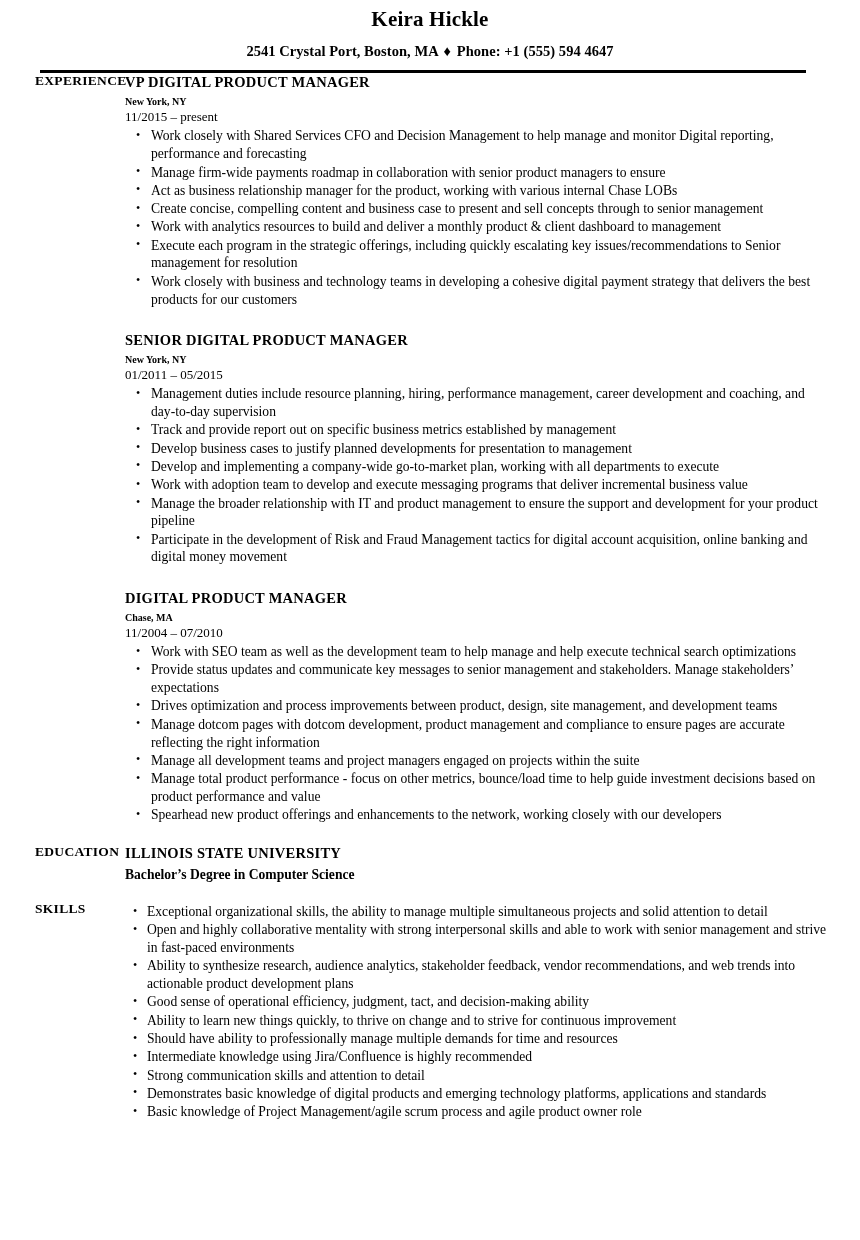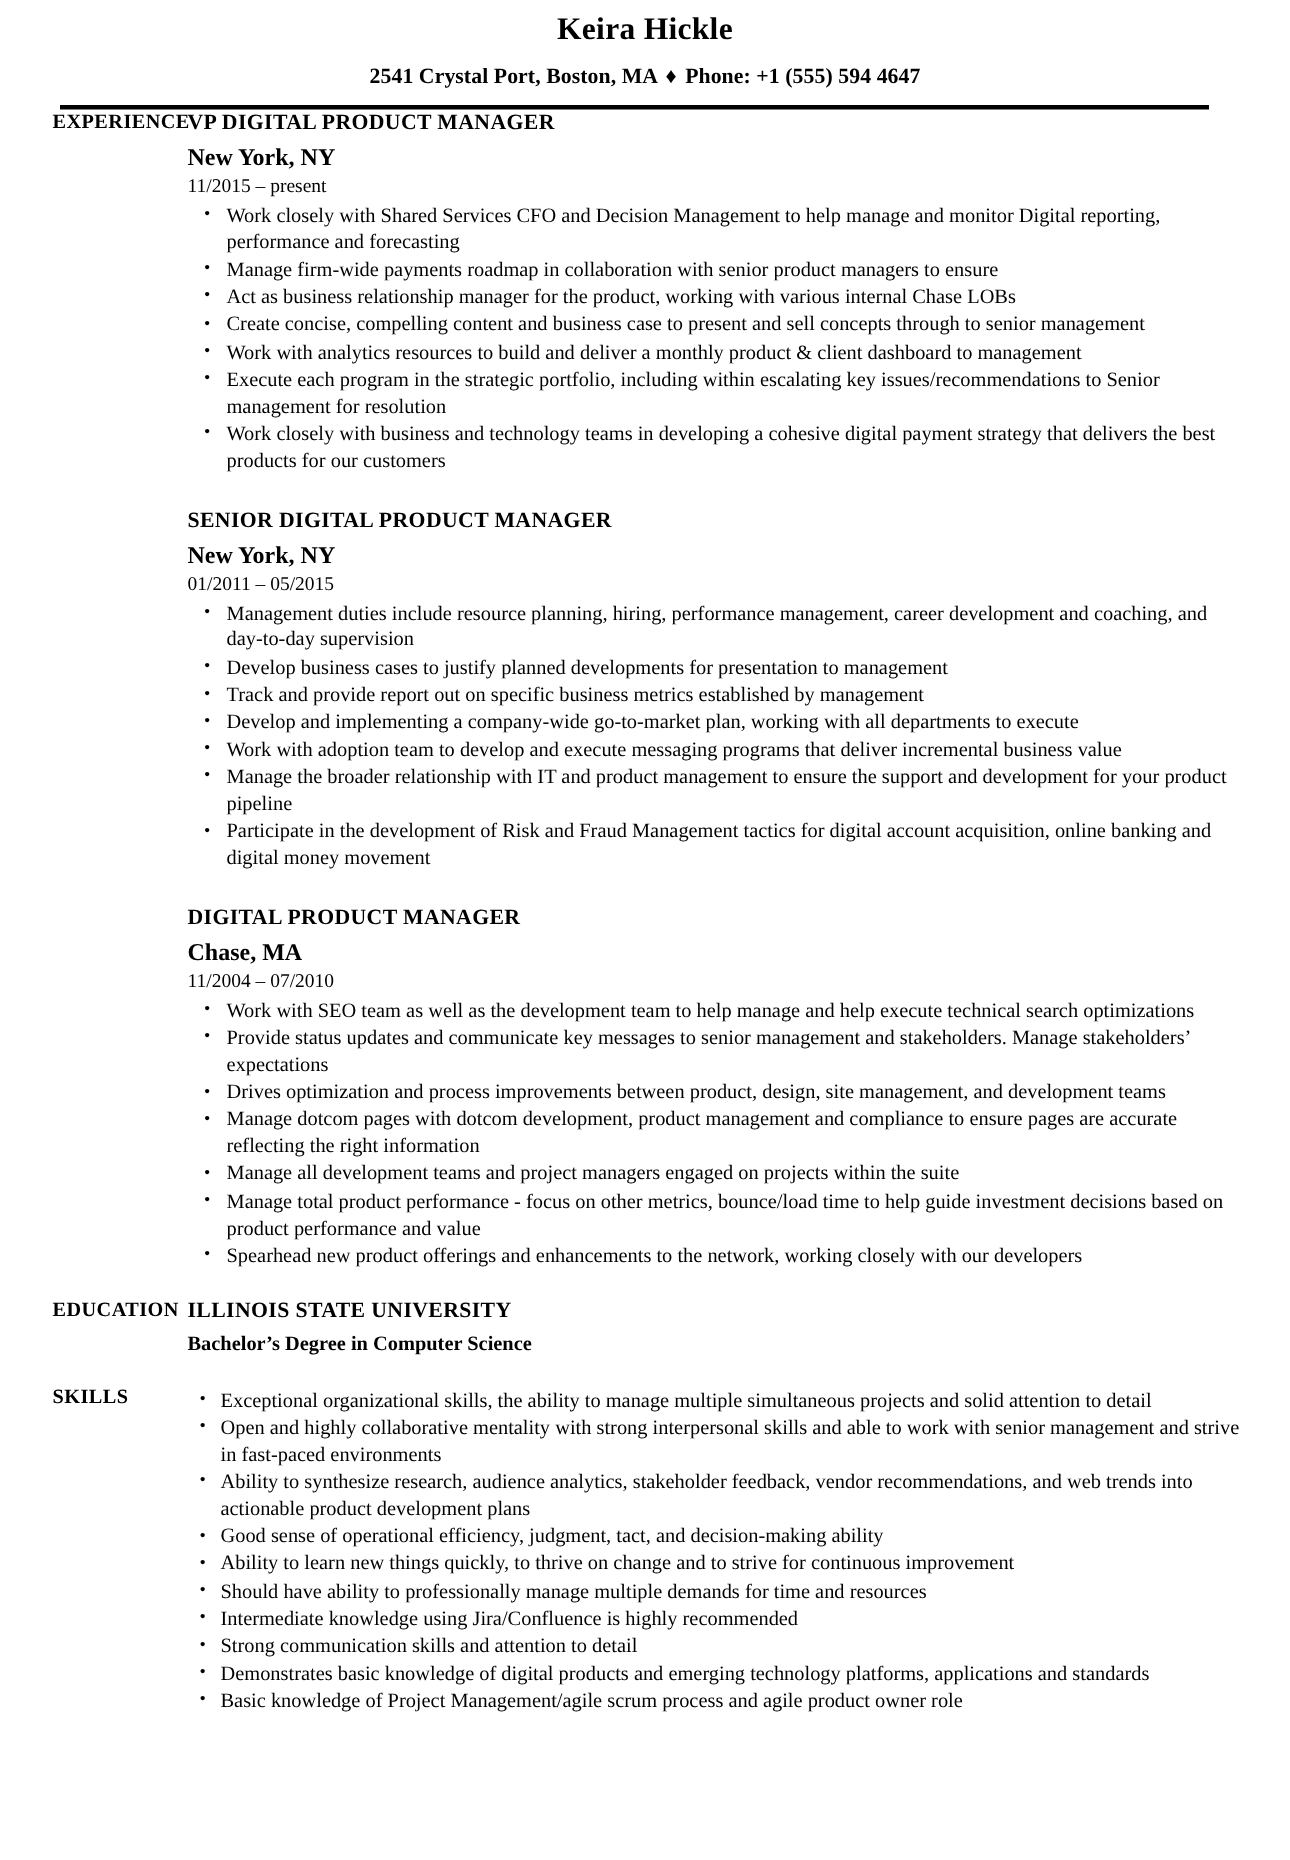--- a/index.html
+++ b/index.html
@@ -77,21 +77,21 @@
   .job {
     margin-bottom: 0;
   }
   .job-title {
     font-size: 14.5px;
     font-weight: bold;
     letter-spacing: 0.25px;
     line-height: 1.25;
   }
   .job-location {
-    font-size: 16px;
+    font-size: 10px;
     font-weight: bold;
     margin-top: 5px;
     line-height: 1.2;
   }
   .job-dates {
     font-size: 13px;
     margin-top: 1px;
     line-height: 1.25;
   }
 
@@ -163,35 +163,35 @@
       <div class="job">
         <div class="job-title">VP DIGITAL PRODUCT MANAGER</div>
         <div class="job-location">New York, NY</div>
         <div class="job-dates">11/2015 – present</div>
         <ul class="bullets">
           <li>Work closely with Shared Services CFO and Decision Management to help manage and monitor Digital reporting, performance and forecasting</li>
           <li>Manage firm-wide payments roadmap in collaboration with senior product managers to ensure</li>
           <li>Act as business relationship manager for the product, working with various internal Chase LOBs</li>
           <li>Create concise, compelling content and business case to present and sell concepts through to senior management</li>
           <li>Work with analytics resources to build and deliver a monthly product &amp; client dashboard to management</li>
-          <li>Execute each program in the strategic portfolio, including within escalating key issues/recommendations to Senior management for resolution</li>
+          <li>Execute each program in the strategic offerings, including quickly escalating key issues/recommendations to Senior management for resolution</li>
           <li>Work closely with business and technology teams in developing a cohesive digital payment strategy that delivers the best products for our customers</li>
         </ul>
       </div>
 
       <div class="exp-spacer"></div>
 
       <div class="job">
         <div class="job-title">SENIOR DIGITAL PRODUCT MANAGER</div>
         <div class="job-location">New York, NY</div>
         <div class="job-dates">01/2011 – 05/2015</div>
         <ul class="bullets">
           <li>Management duties include resource planning, hiring, performance management, career development and coaching, and day-to-day supervision</li>
+          <li>Track and provide report out on specific business metrics established by management</li>
           <li>Develop business cases to justify planned developments for presentation to management</li>
-          <li>Track and provide report out on specific business metrics established by management</li>
           <li>Develop and implementing a company-wide go-to-market plan, working with all departments to execute</li>
           <li>Work with adoption team to develop and execute messaging programs that deliver incremental business value</li>
           <li>Manage the broader relationship with IT and product management to ensure the support and development for your product pipeline</li>
           <li>Participate in the development of Risk and Fraud Management tactics for digital account acquisition, online banking and digital money movement</li>
         </ul>
       </div>
 
       <div class="exp-spacer"></div>
 
       <div class="job">

